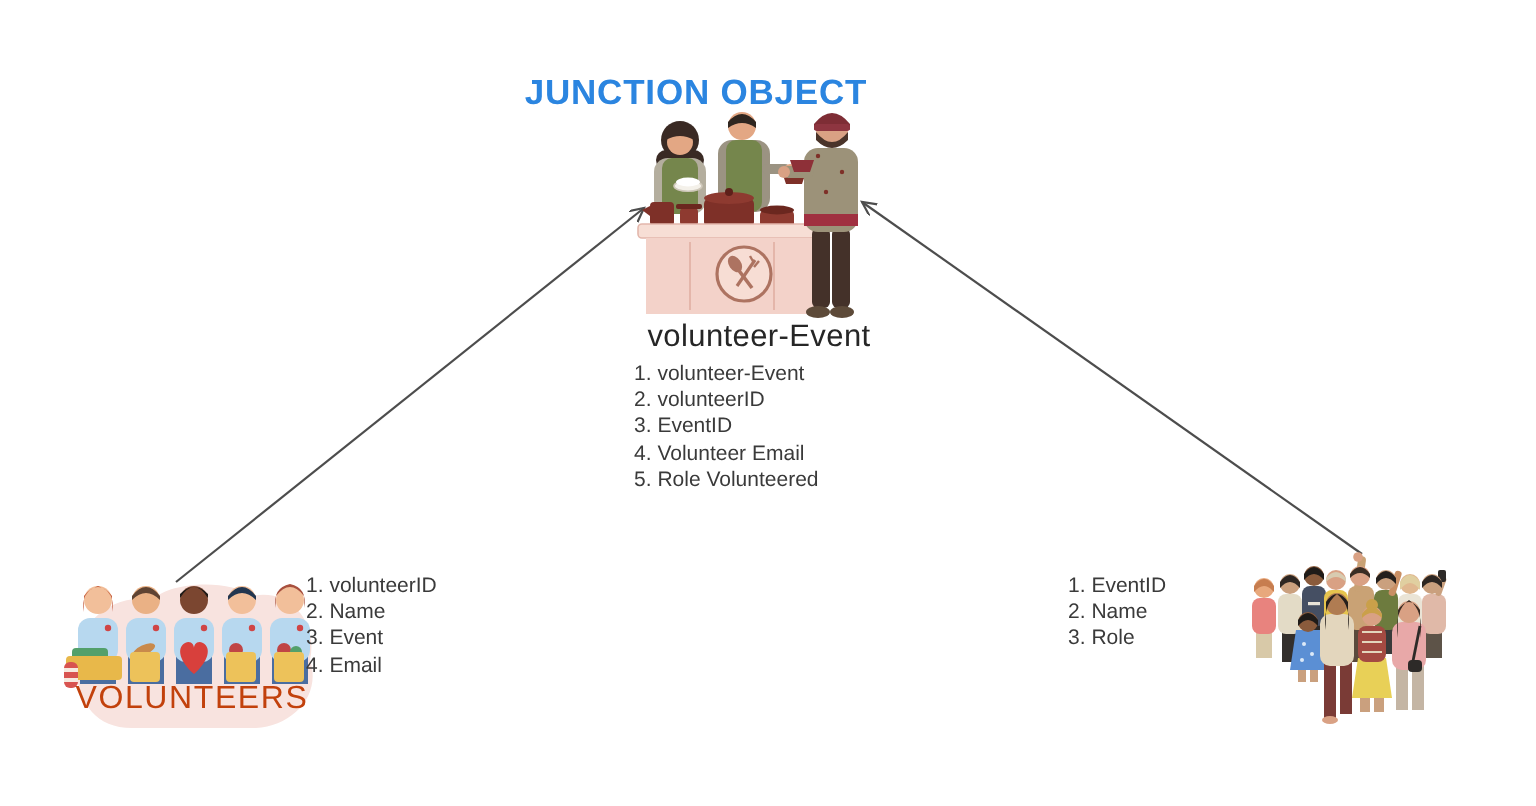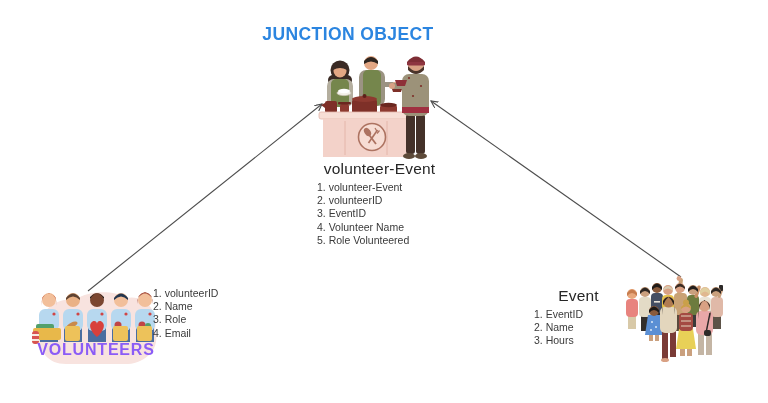--- a/index.html
+++ b/index.html
@@ -3,21 +3,21 @@
 <meta charset="utf-8">
 <style>
   html,body { margin:0; padding:0; }
   body {
     width:768px; height:403px; position:relative; background:#ffffff;
     font-family:"Liberation Sans", sans-serif; overflow:hidden;
   }
   .abs { position:absolute; }
 
   #title {
-    top:24px; left:0; width:696px; text-align:center;
+    top:36px; left:0; width:696px; text-align:center;
     font-size:17.5px; font-weight:600; color:#2b85e0; letter-spacing:.4px;
   }
 
   .entity-heading {
     font-size:15.5px; font-weight:500; color:#262626;
     text-align:center; margin:0 0 3px 0; letter-spacing:.2px;
   }
   .field-list {
     list-style:none; margin:0; padding:0; counter-reset:n;
     font-size:10.5px; color:#3a3a3a;
@@ -27,21 +27,21 @@
 
   #junction-block   { top:160px; left:312px; width:135px; }
   #junction-block .field-list { padding-left:5px; }
   #volunteer-block  { top:287px; left:150px; width:110px; }
   #volunteer-block .field-list { padding-left:3px; }
   #event-block      { top:287px; left:531px; width:95px; }
   #event-block .field-list { padding-left:3px; }
 
   #volunteers-label {
     top:341px; left:34px; width:124px; text-align:center;
-    font-size:16px; font-weight:700; color:#8b5cf6; letter-spacing:.8px;
+    font-size:16px; font-weight:400; color:#c2410c; letter-spacing:.8px;
   }
 
   #connector-layer { top:0; left:0; width:768px; height:403px; pointer-events:none; }
   svg { display:block; }
 </style>
 </head>
 <body>
 
 <div class="abs" id="title">JUNCTION OBJECT</div>
 
@@ -125,21 +125,21 @@
     <circle cx="118" cy="44" r="1.1" fill="#7e3028"></circle>
   </g>
 </svg>
 
 <div class="abs" id="junction-block">
   <div class="entity-heading">volunteer-Event</div>
   <ol class="field-list">
     <li>volunteer-Event</li>
     <li>volunteerID</li>
     <li>EventID</li>
-    <li>Volunteer Name</li>
+    <li>Volunteer Email</li>
     <li>Role Volunteered</li>
   </ol>
 </div>
 
 <svg class="abs" style="top:284px;left:32px" width="130" height="92" viewBox="0 0 130 92">
   <path d="M6,52 C4,30 22,12 44,16 C54,6 84,6 94,14 C114,10 127,28 123,46 C129,64 114,79 96,80 L34,80 C16,80 8,68 6,52 Z" fill="#f8e3df"></path>
 
   <g>
     <rect x="8" y="44" width="18" height="14" fill="#4a6da0"></rect>
     <rect x="7" y="25" width="20" height="22" rx="6" fill="#b7d8ef"></rect>
@@ -191,31 +191,30 @@
     <circle cx="116" cy="42" r="3" fill="#53a06b"></circle>
     <rect x="105" y="42" width="15" height="15" rx="2" fill="#edc25a"></rect>
   </g>
 </svg>
 <div class="abs" id="volunteers-label">VOLUNTEERS</div>
 
 <div class="abs" id="volunteer-block">
   <ol class="field-list">
     <li>volunteerID</li>
     <li>Name</li>
-    <li>Role</li>
+    <li>Event</li>
     <li>Email</li>
   </ol>
 </div>
 
 <div class="abs" id="event-block">
-  <div class="entity-heading">Event</div>
   <ol class="field-list">
     <li>EventID</li>
     <li>Name</li>
-    <li>Hours</li>
+    <li>Role</li>
   </ol>
 </div>
 
 <svg class="abs" style="top:275px;left:622px" width="112" height="112" viewBox="0 0 112 112">
 
   <g>
     <rect x="6" y="40" width="8" height="14" fill="#d8c9a8"></rect>
     <rect x="4" y="24" width="12" height="18" rx="4" fill="#e8837e"></rect>
     <circle cx="10" cy="19" r="5" fill="#e8a87c"></circle>
     <path d="M5,18 Q10,11 15,18 L15,21 Q10,15 5,21 Z" fill="#c77d4f"></path>

